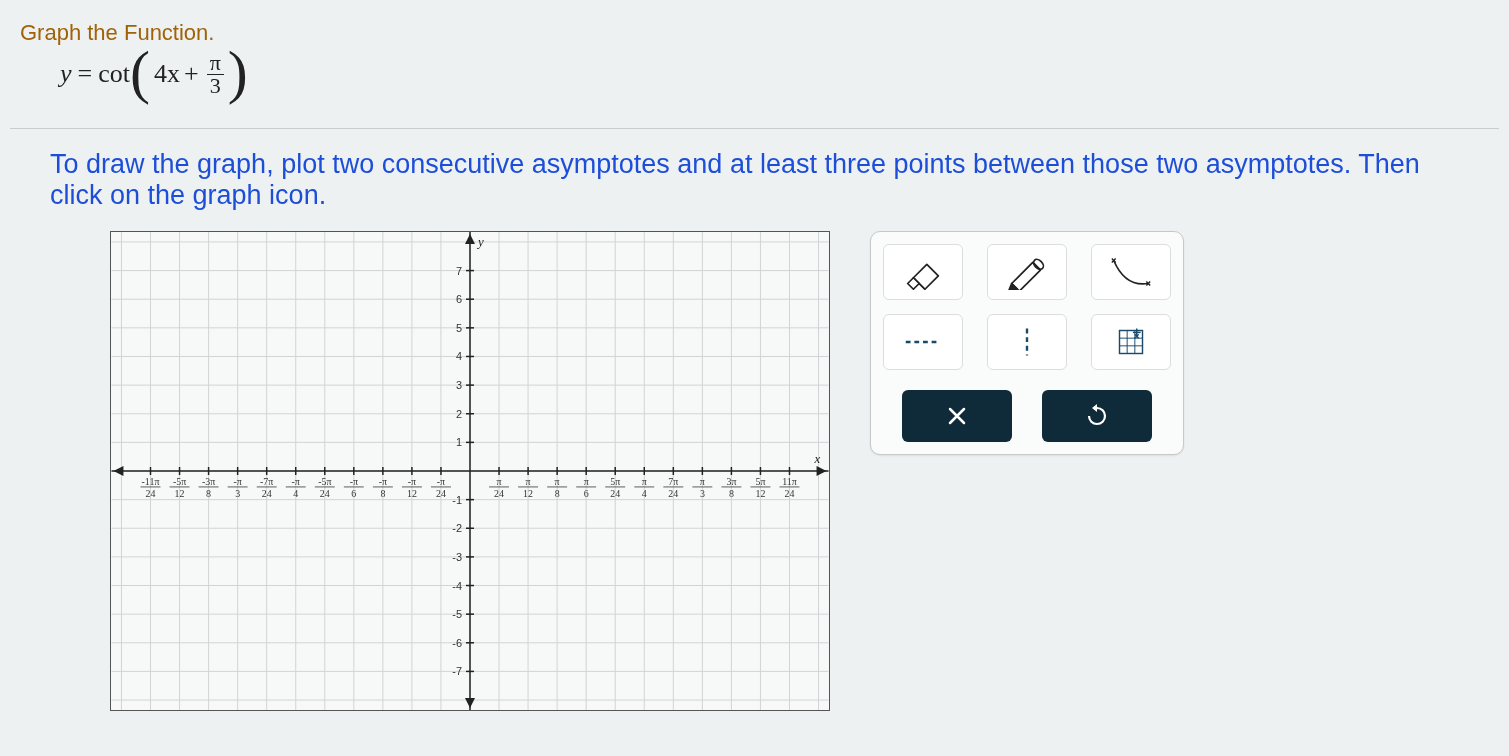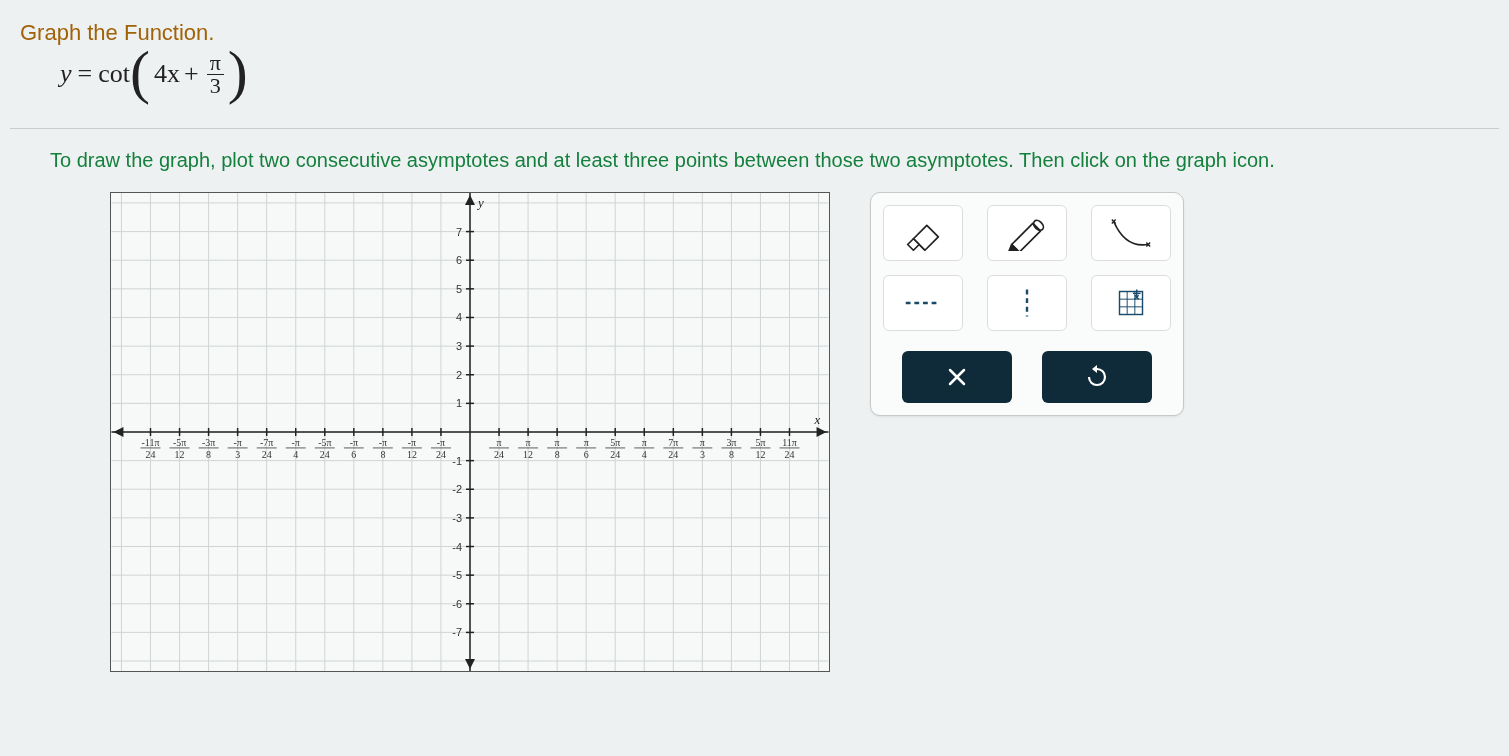--- a/index.html
+++ b/index.html
@@ -44,22 +44,22 @@
     top: 0;
   }
   .equation .frac .num { border-bottom: 1.5px solid #222; padding: 0 3px; }
   .equation .frac .den { padding: 0 3px; }
   .divider {
     border: none;
     border-top: 1px solid #ccc;
     margin: 10px 0 20px 0;
   }
   .instruction {
-    font-size: 20px;
-    color: #15803d;
+    font-size: 27px;
+    color: #1d4ed8;
     padding: 0 20px 20px 40px;
   }
   .work-area {
     display: flex;
     align-items: flex-start;
     padding-left: 100px;
     gap: 40px;
   }
   .graph-box {
     width: 720px;

